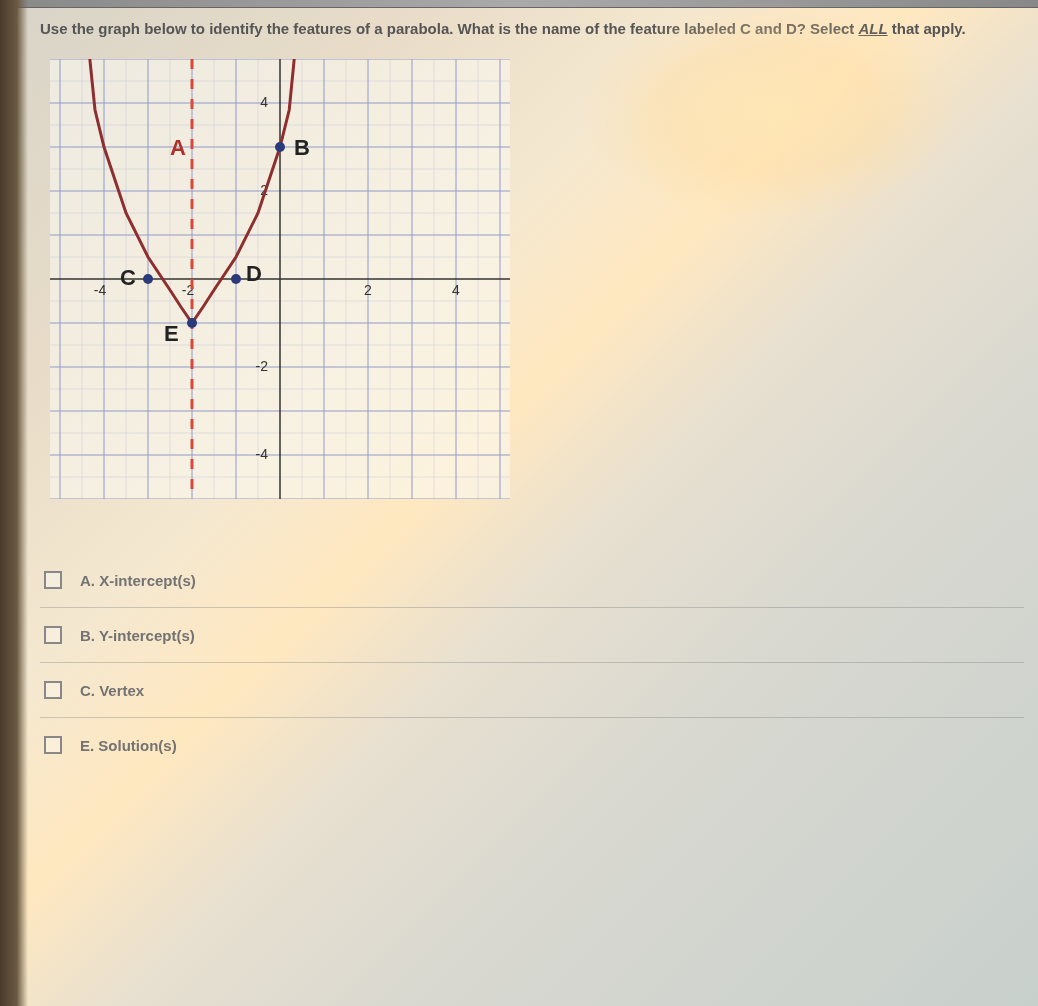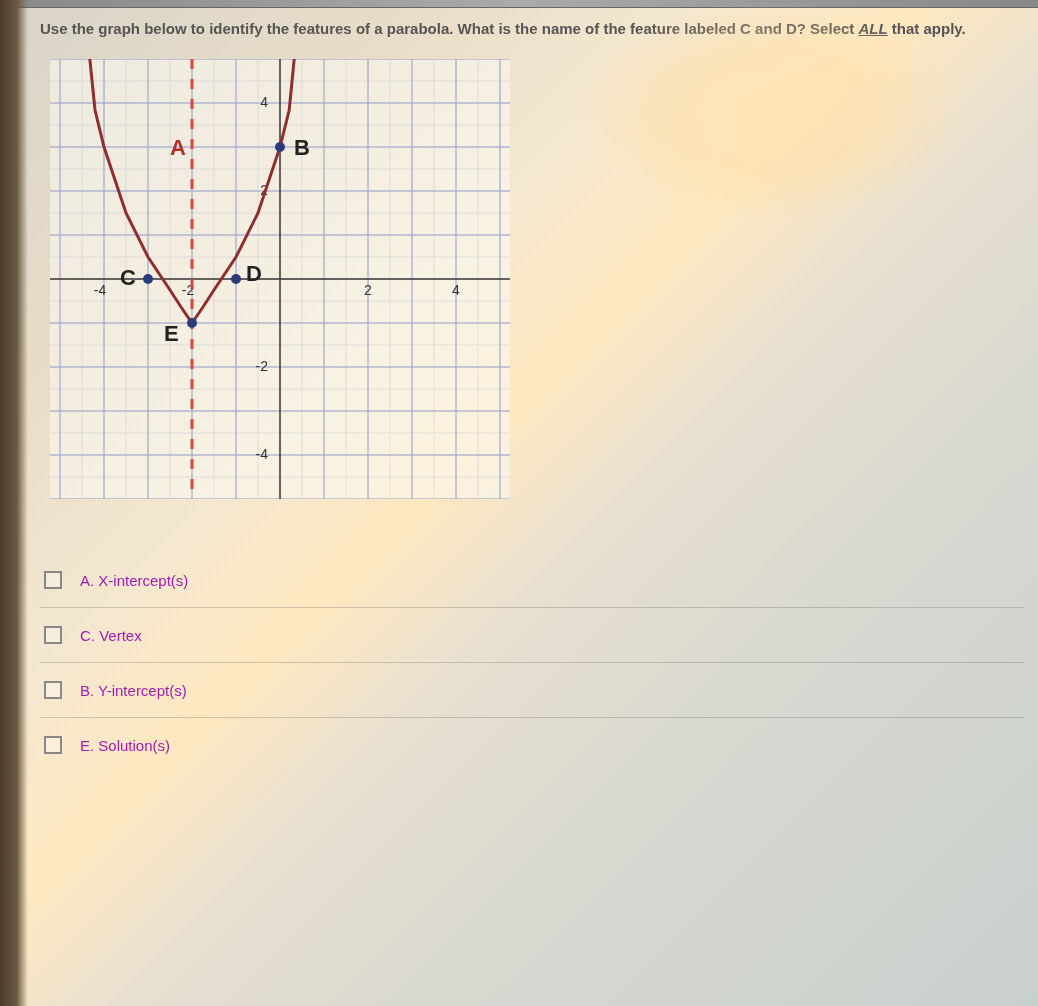--- a/index.html
+++ b/index.html
@@ -49,21 +49,22 @@
   .option-row:last-child { border-bottom: none; align-items: center; }
   .checkbox {
     width: 18px;
     height: 18px;
     border: 2px solid #888;
     background: rgba(255,255,255,0.3);
     flex-shrink: 0;
   }
   .option-label {
     font-size: 15px;
-    color: #a21caf;
+    color: #737373;
+    font-weight: bold;
   }
   .left-edge {
     position: absolute;
     left: 0;
     top: 0;
     width: 28px;
     height: 100%;
     background: linear-gradient(to right, #4a3a2a 0%, #6a5a42 60%, transparent 100%);
   }
   .glare {
@@ -214,25 +215,25 @@
     </svg>
   </div>
 
   <div class="options">
     <div class="option-row">
       <div class="checkbox"></div>
       <div class="option-label">A. X-intercept(s)</div>
     </div>
     <div class="option-row">
       <div class="checkbox"></div>
+      <div class="option-label">B. Y-intercept(s)</div>
+    </div>
+    <div class="option-row">
+      <div class="checkbox"></div>
       <div class="option-label">C. Vertex</div>
     </div>
     <div class="option-row">
       <div class="checkbox"></div>
-      <div class="option-label">B. Y-intercept(s)</div>
-    </div>
-    <div class="option-row">
-      <div class="checkbox"></div>
       <div class="option-label">E. Solution(s)</div>
     </div>
   </div>
 
 </div>
 
 </body></html>

